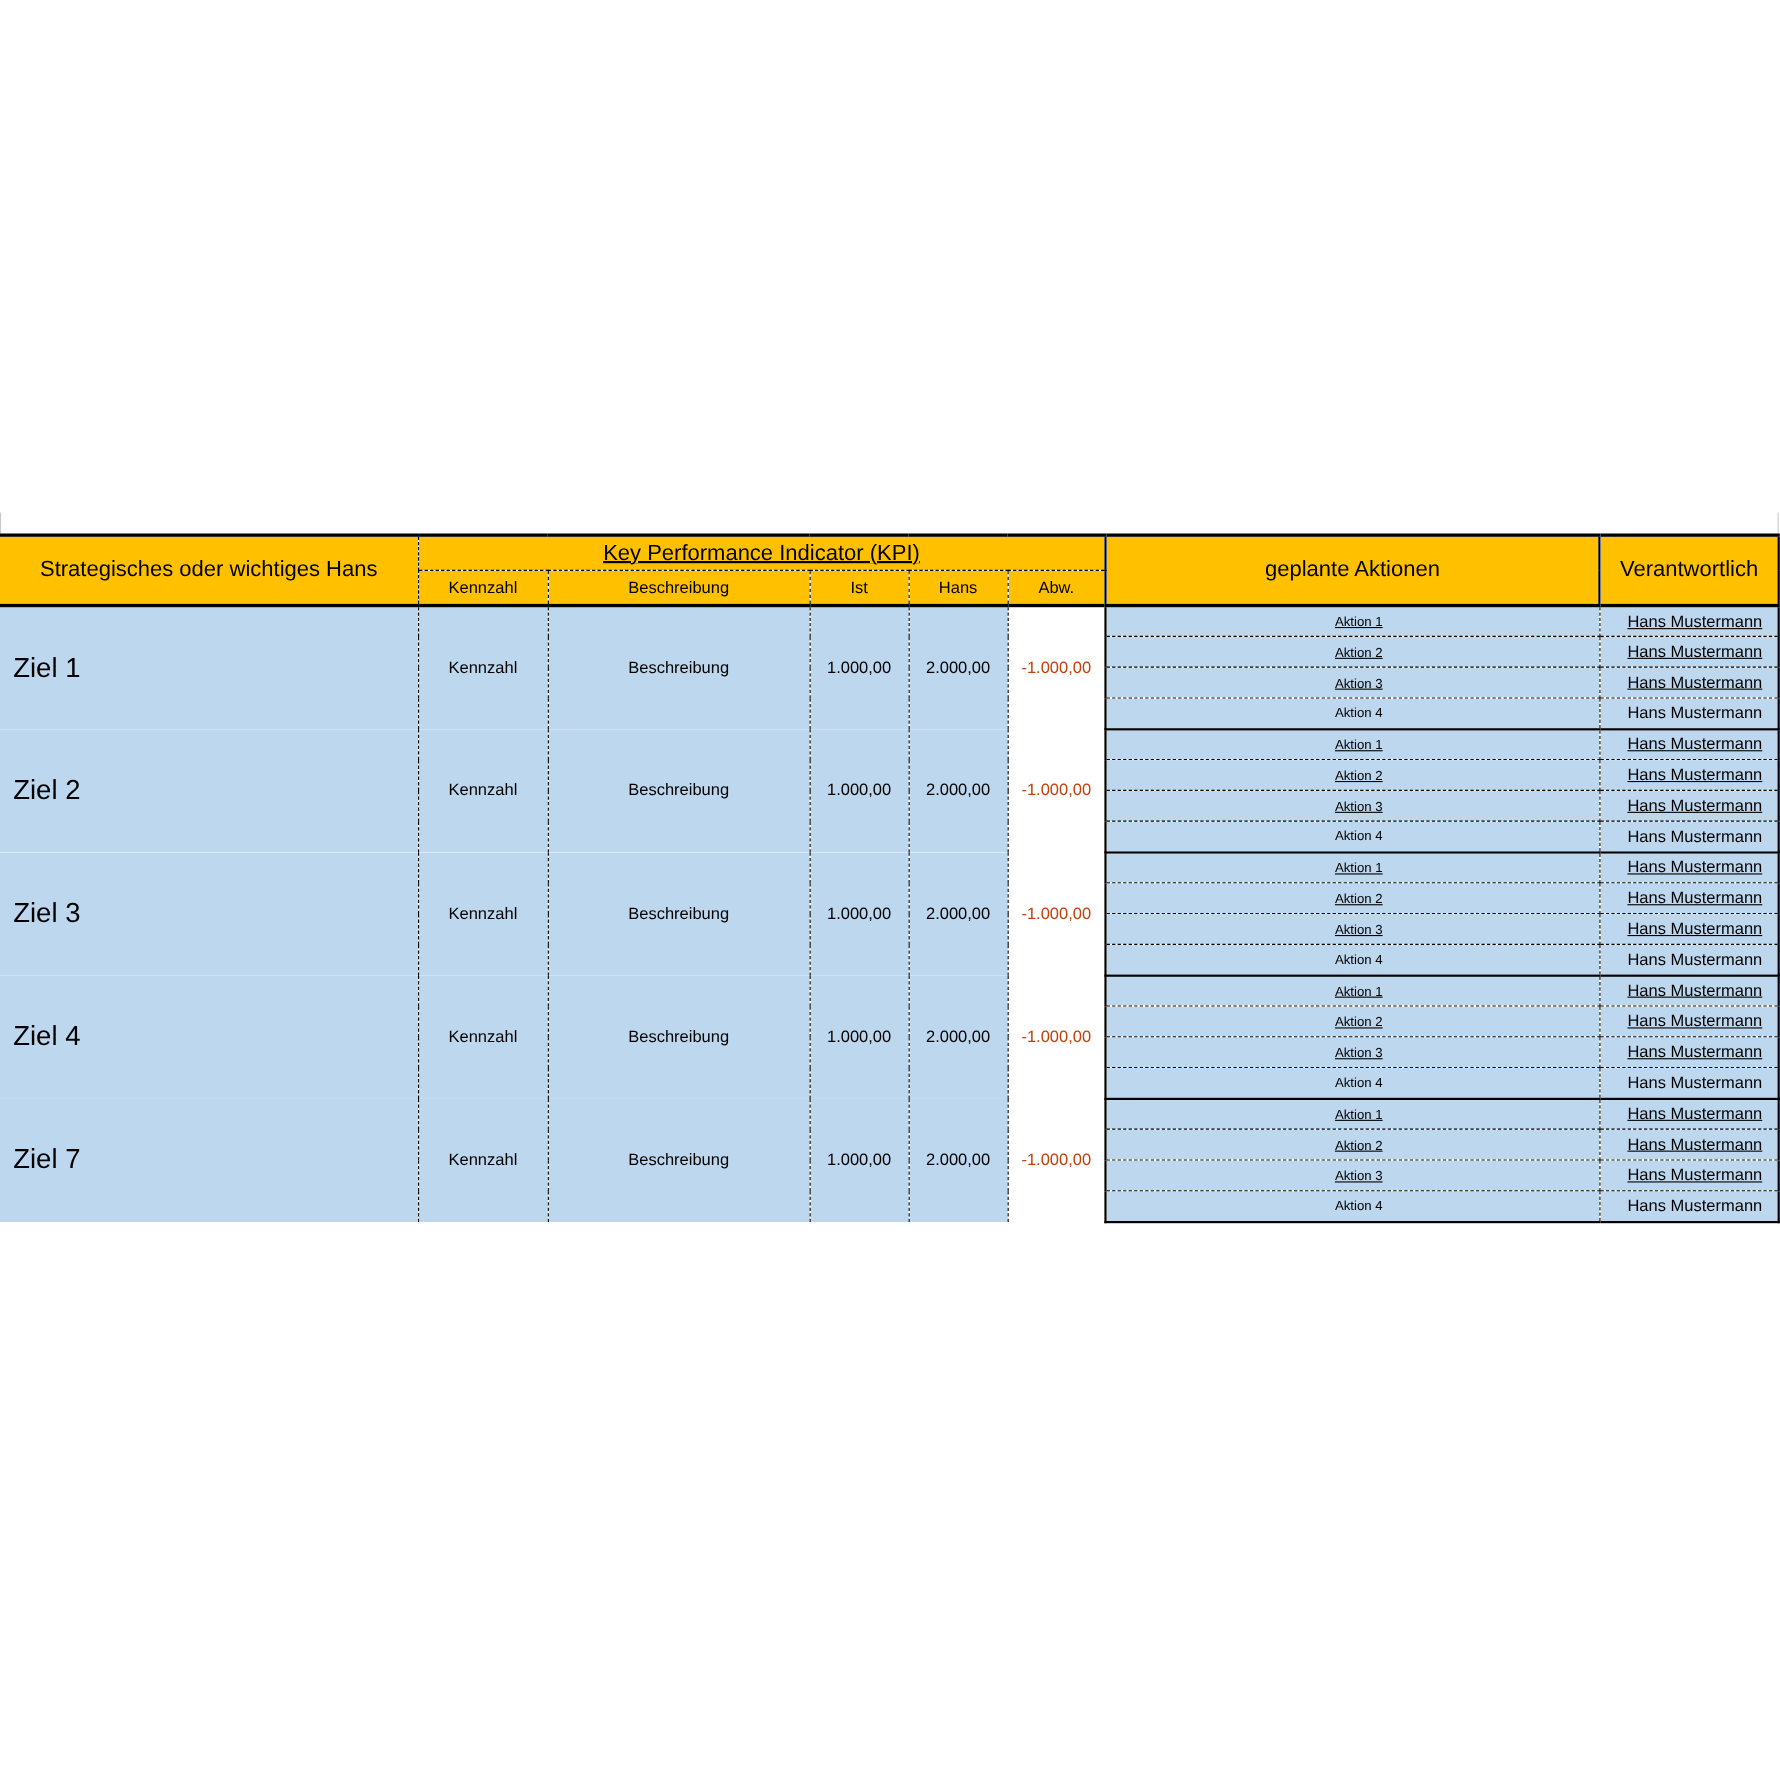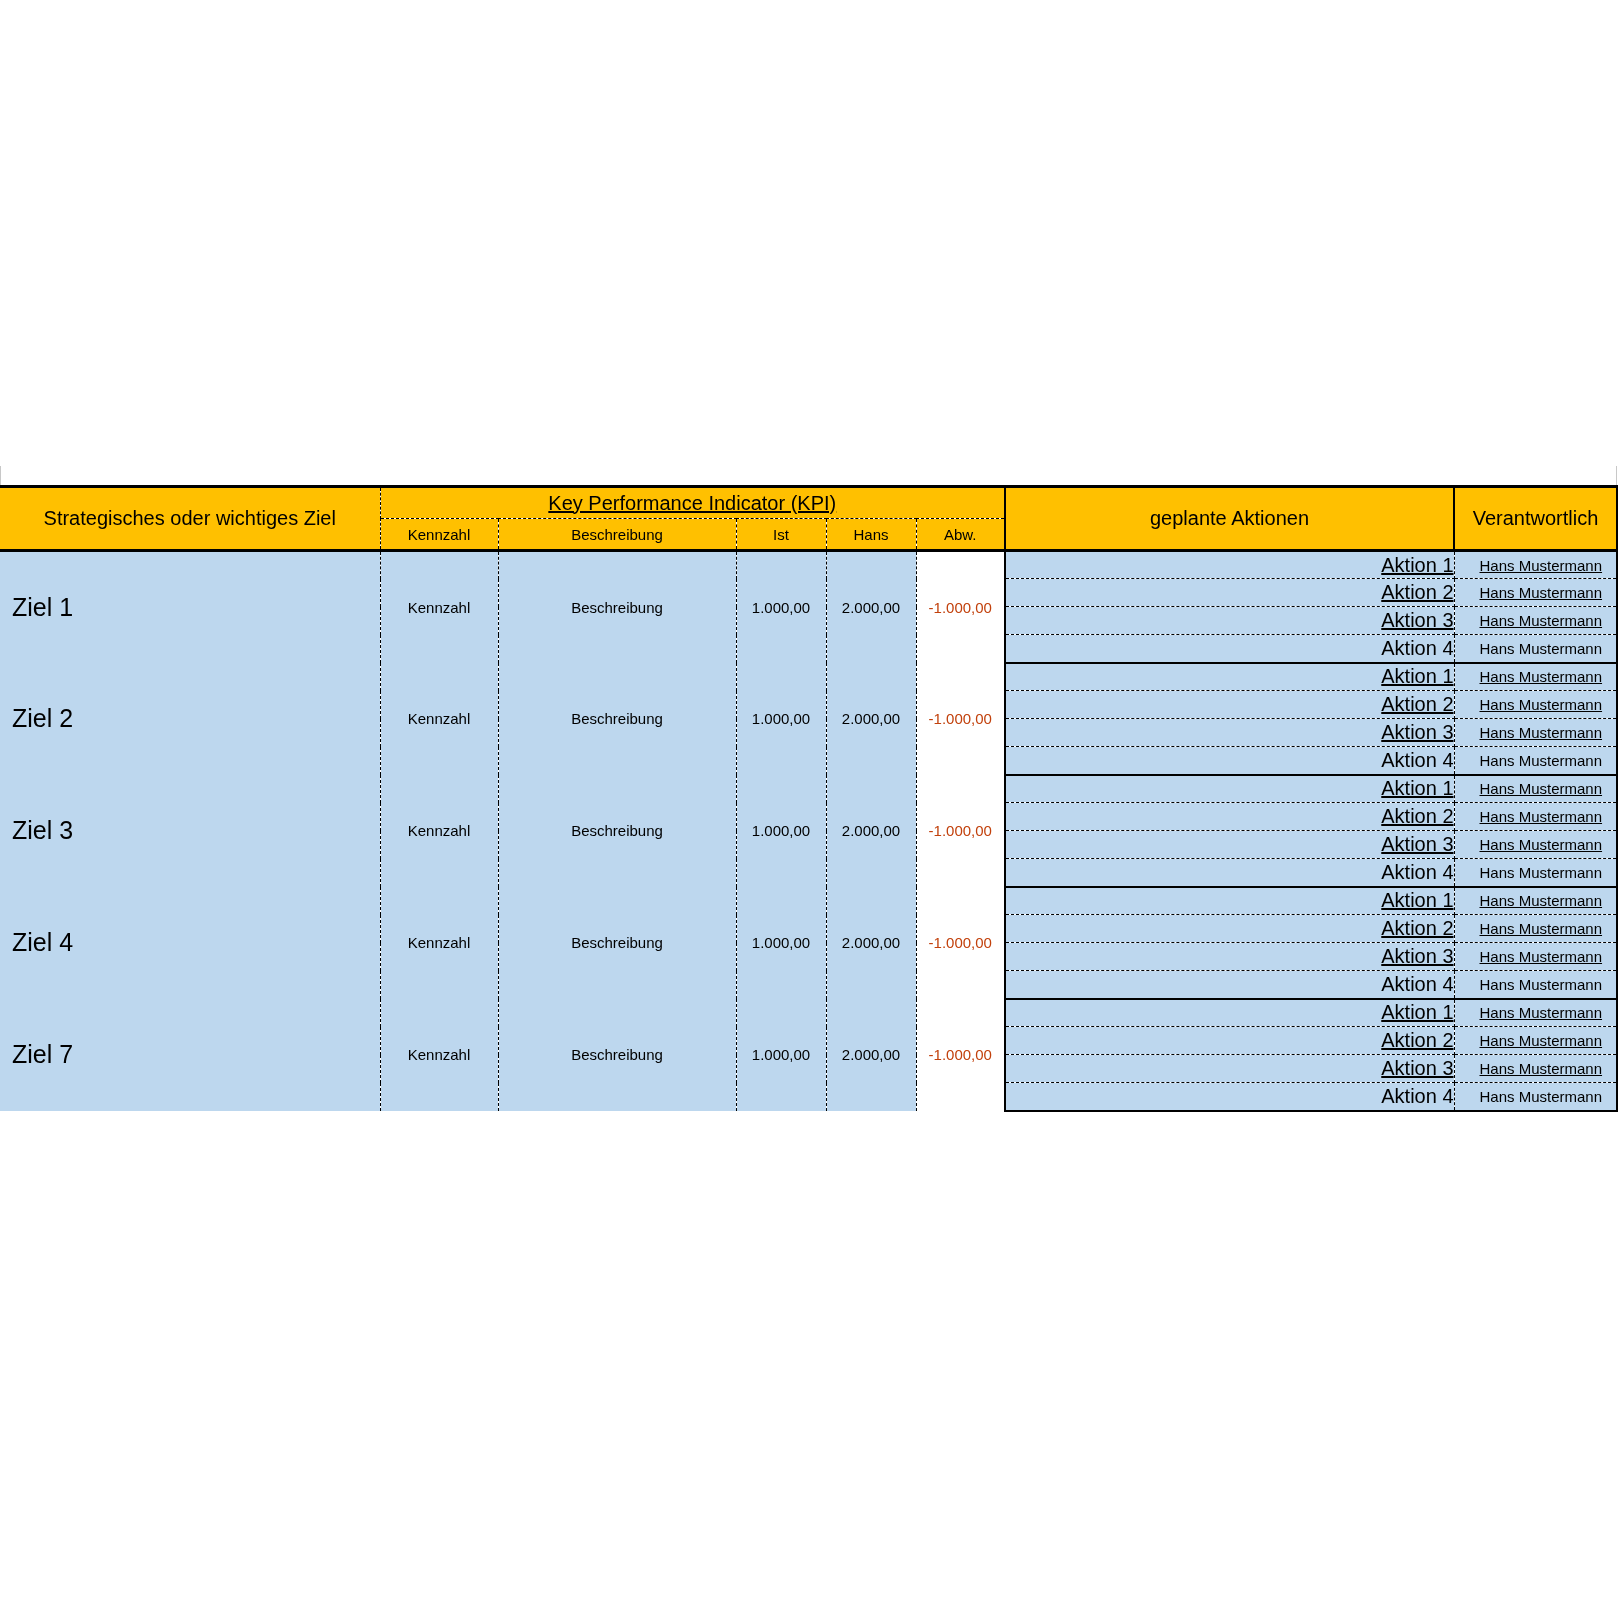--- a/index.html
+++ b/index.html
@@ -20,21 +20,21 @@
   .thick-bottom { border-bottom:3px solid #000; }
   .dash-r { border-right:1px dashed #000; }
   .dash-b { border-bottom:1px dashed #000;text-decoration:underline; }
   .solid-l { border-left:2px solid #000; }
   .solid-r { border-right:2px solid #000; }
   .blue { background:#bdd7ee; }
   .white { background:#ffffff; }
   .ziel { font-size:25px; text-align:left; padding-left:12px; }
   .cell { font-size:15px; text-align:center; }
   .neg { color:#c2410c; font-size:15px; text-align:center; }
-  .act { font-size:20px; text-align:right; padding-left:11px; height:28px;margin-left:29px; }
+  .act { font-size:12px; text-align:center; padding-left:11px; height:28px;margin-left:29px; }
   .resp { font-size:15px; text-align:center; padding-left:11px; }
   .grp-end td { border-bottom:2px solid #000; }
 </style>
 </head>
 <body>
 
 <div class="sheet">
   <div class="gap"></div>
 
   <table>
@@ -43,21 +43,21 @@
         <col style="width:118px">
         <col style="width:238px">
       <col style="width:90px">
         <col style="width:90px">
         <col style="width:89px">
       <col style="width:449px">
         <col style="width:163px">
     </colgroup>
     <thead>
       <tr style="height:32px">
-        <th rowspan="2" class="hdr h-big thick-top thick-bottom dash-r">Strategisches oder wichtiges Ziel</th>
+        <th rowspan="2" class="hdr h-big thick-top thick-bottom dash-r">Strategisches oder wichtiges Hans</th>
         <th colspan="5" class="hdr h-big thick-top dash-b">Key Performance Indicator (KPI)</th>
         <th rowspan="2" class="hdr h-big thick-top thick-bottom solid-l solid-r">geplante Aktionen</th>
         <th rowspan="2" class="hdr h-big thick-top thick-bottom solid-r">Verantwortlich</th>
       </tr>
       <tr style="height:32px">
         <th class="hdr h-small thick-bottom dash-r">Kennzahl</th>
         <th class="hdr h-small thick-bottom dash-r">Beschreibung</th>
         <th class="hdr h-small thick-bottom dash-r">Ist</th>
         <th class="hdr h-small thick-bottom dash-r">Hans</th>
         <th class="hdr h-small thick-bottom">Abw.</th>

